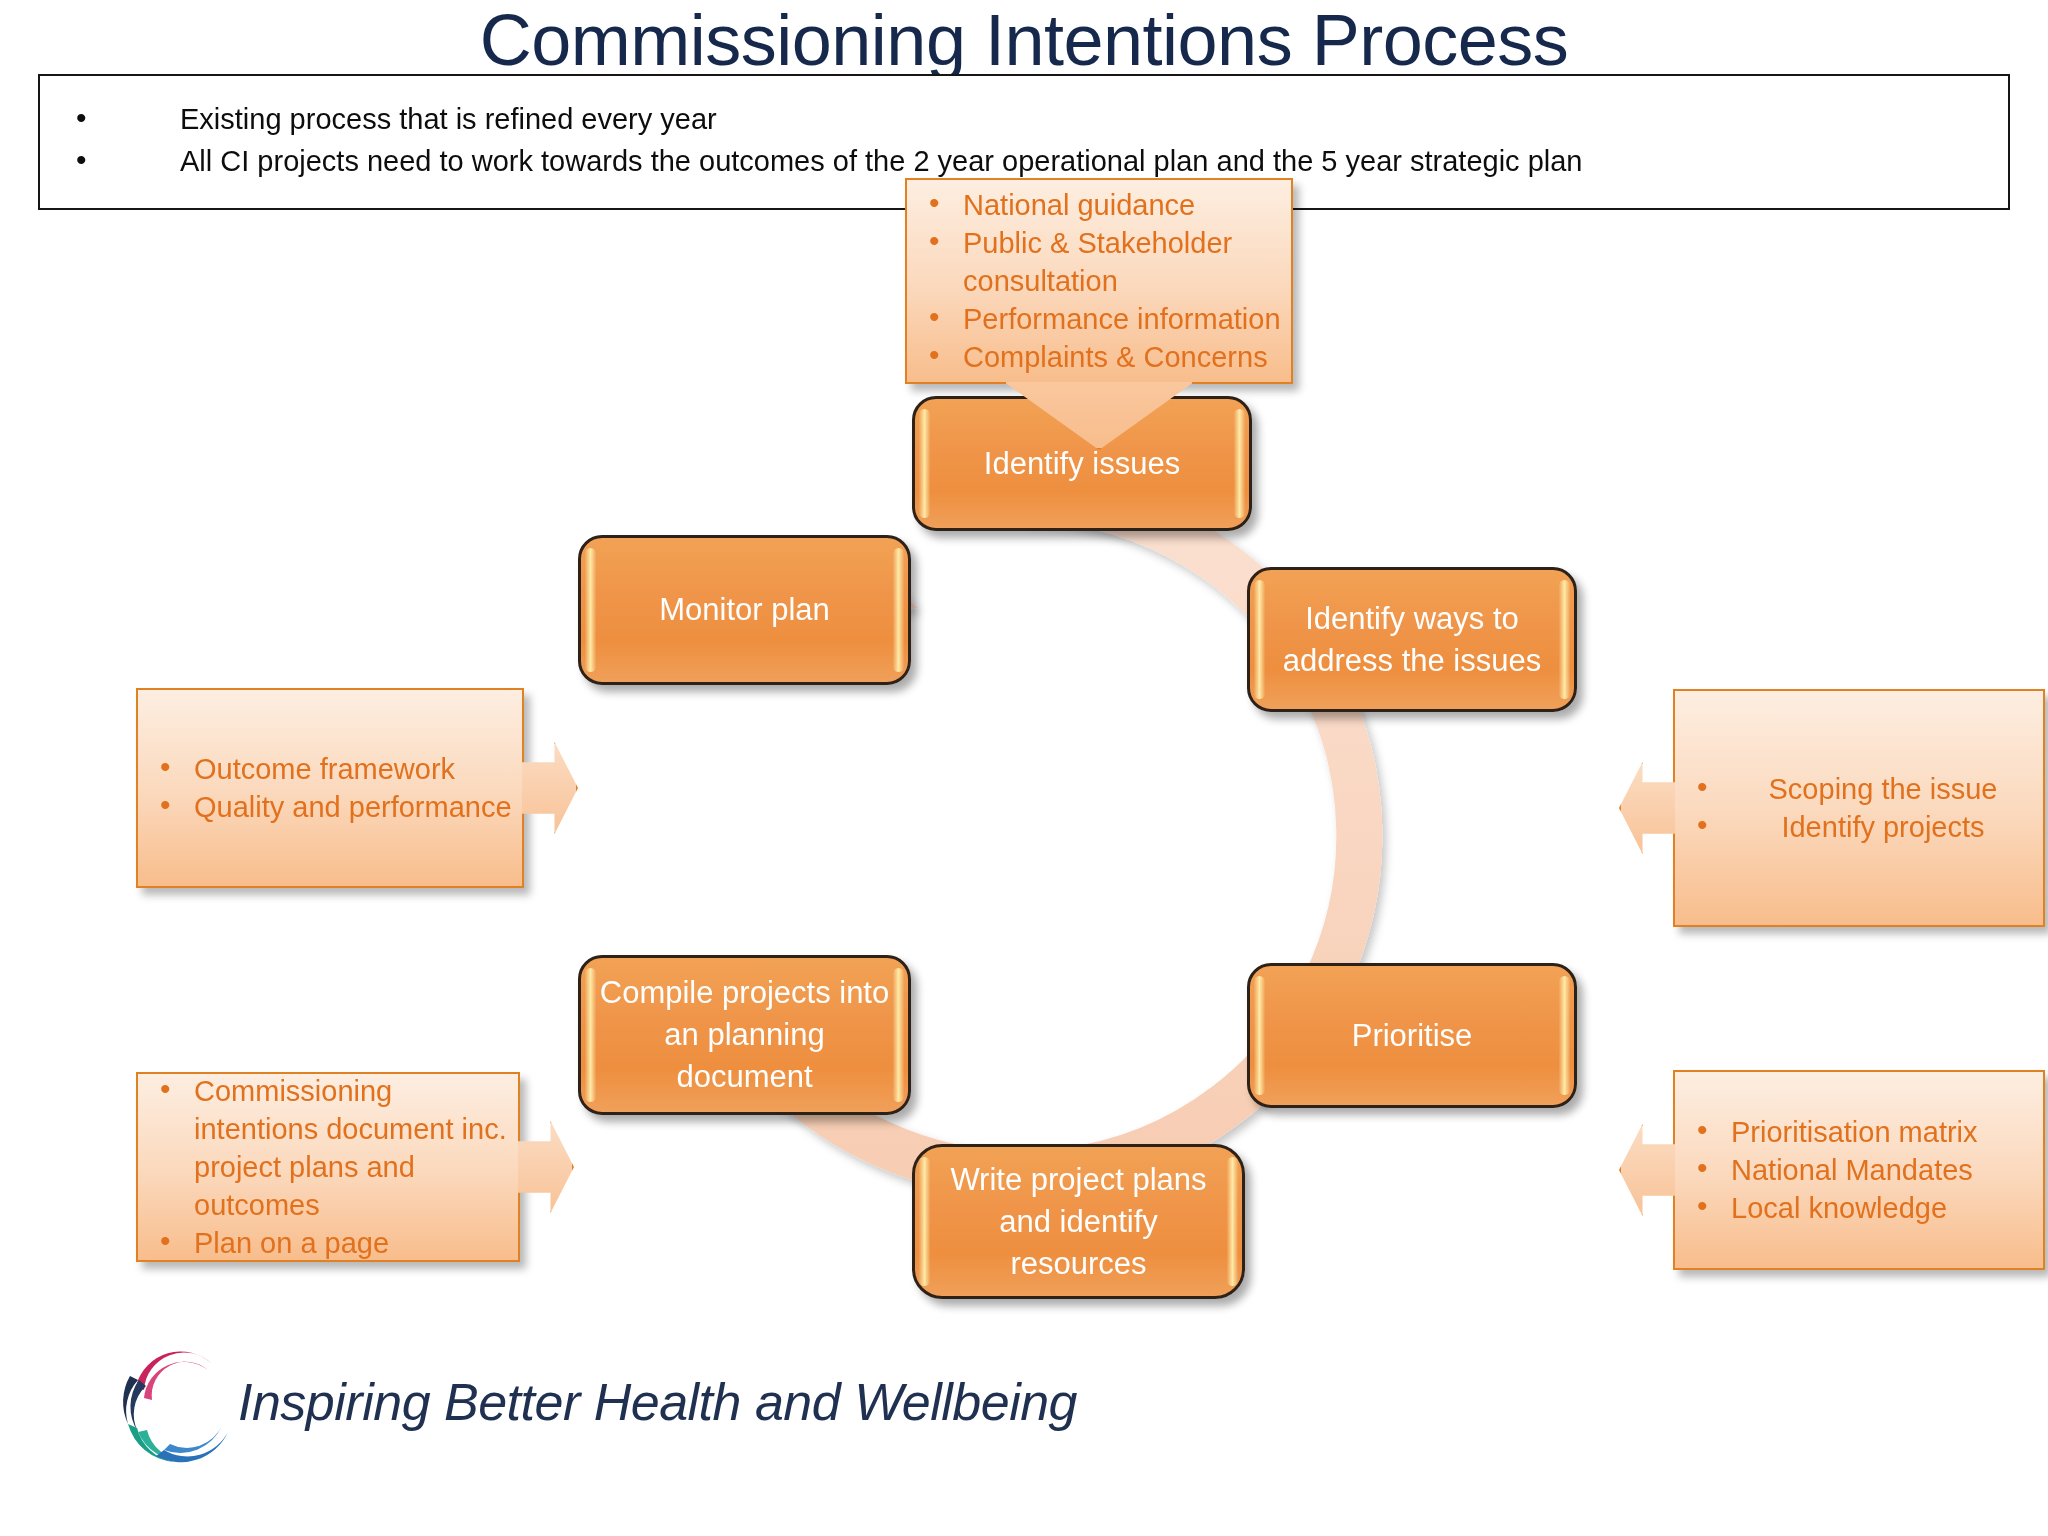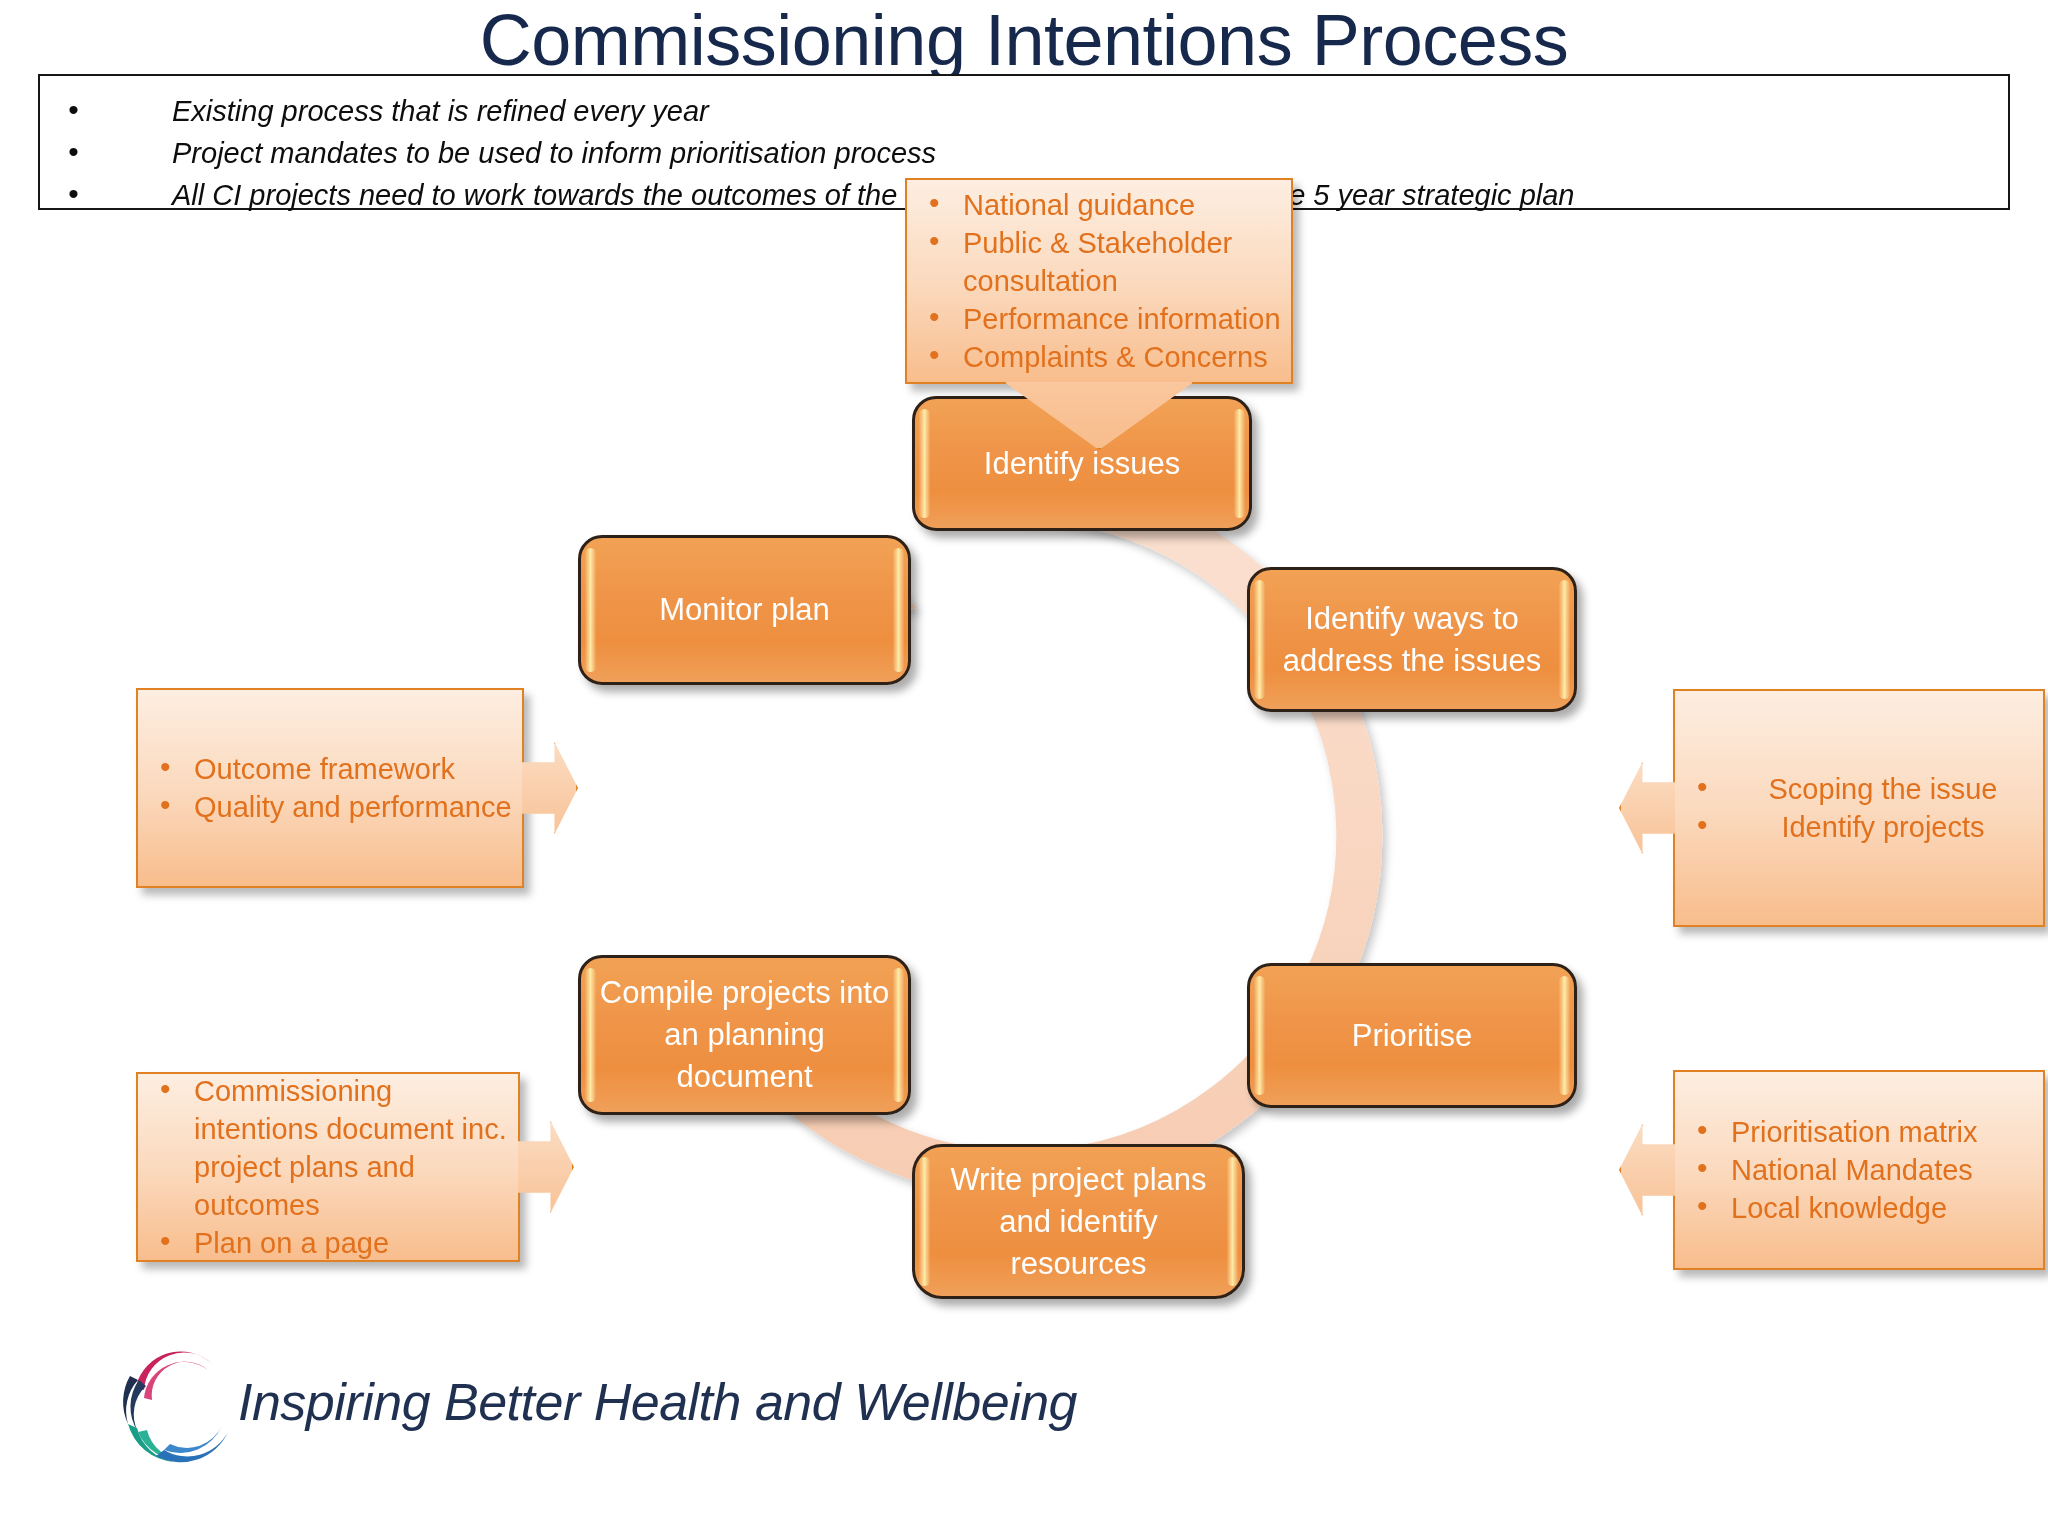--- a/index.html
+++ b/index.html
@@ -28,21 +28,21 @@
   #header-box{
     position:absolute;
     left:38px; top:74px;
     width:1972px; height:136px;
     border:2px solid #161616;
     box-sizing:border-box;
     background:#fff;
     padding:10px 0 0 0;
   }
   #header-box ul{
-    list-style:none;margin:4px;padding:0;font-style:italic;
+    list-style:none;margin:12px;padding:0;
   }
   #header-box li{
     position:relative;
     font-size:29px;
     line-height:42px;
     color:#0d0d0d;
     padding-left:128px;
   }
   #header-box li:before{
     content:"\2022";
@@ -206,21 +206,20 @@
   }
 </style>
 </head>
 <body>
 
 <div id="slide-title">Commissioning Intentions Process</div>
 
 <div id="header-box">
   <ul>
     <li>Existing process that is refined every year</li>
-    <li>Project mandates to be used to inform prioritisation process</li>
     <li>All CI projects need to work towards the outcomes of the 2 year operational plan and the 5 year strategic plan</li>
   </ul>
 </div>
 
 <div id="diagram">
 
   <svg id="cycle-ring" viewBox="0 0 760 760">
     <defs>
       <linearGradient id="ringGrad" x1="0" y1="0" x2="0" y2="1">
         <stop offset="0%" stop-color="#fbe0d0"></stop>

